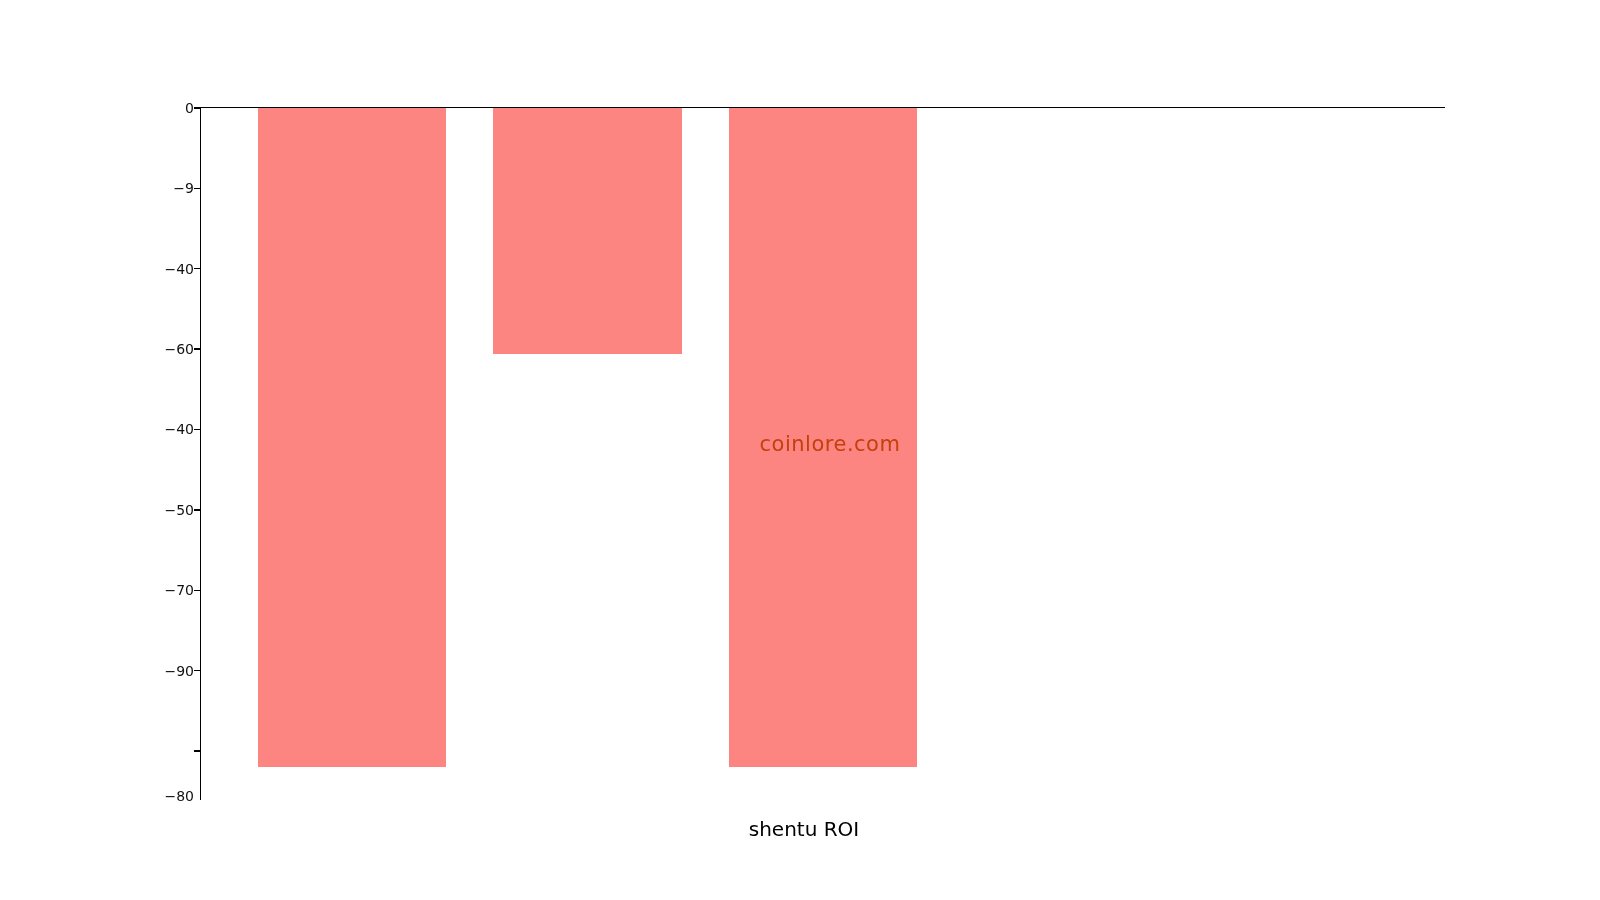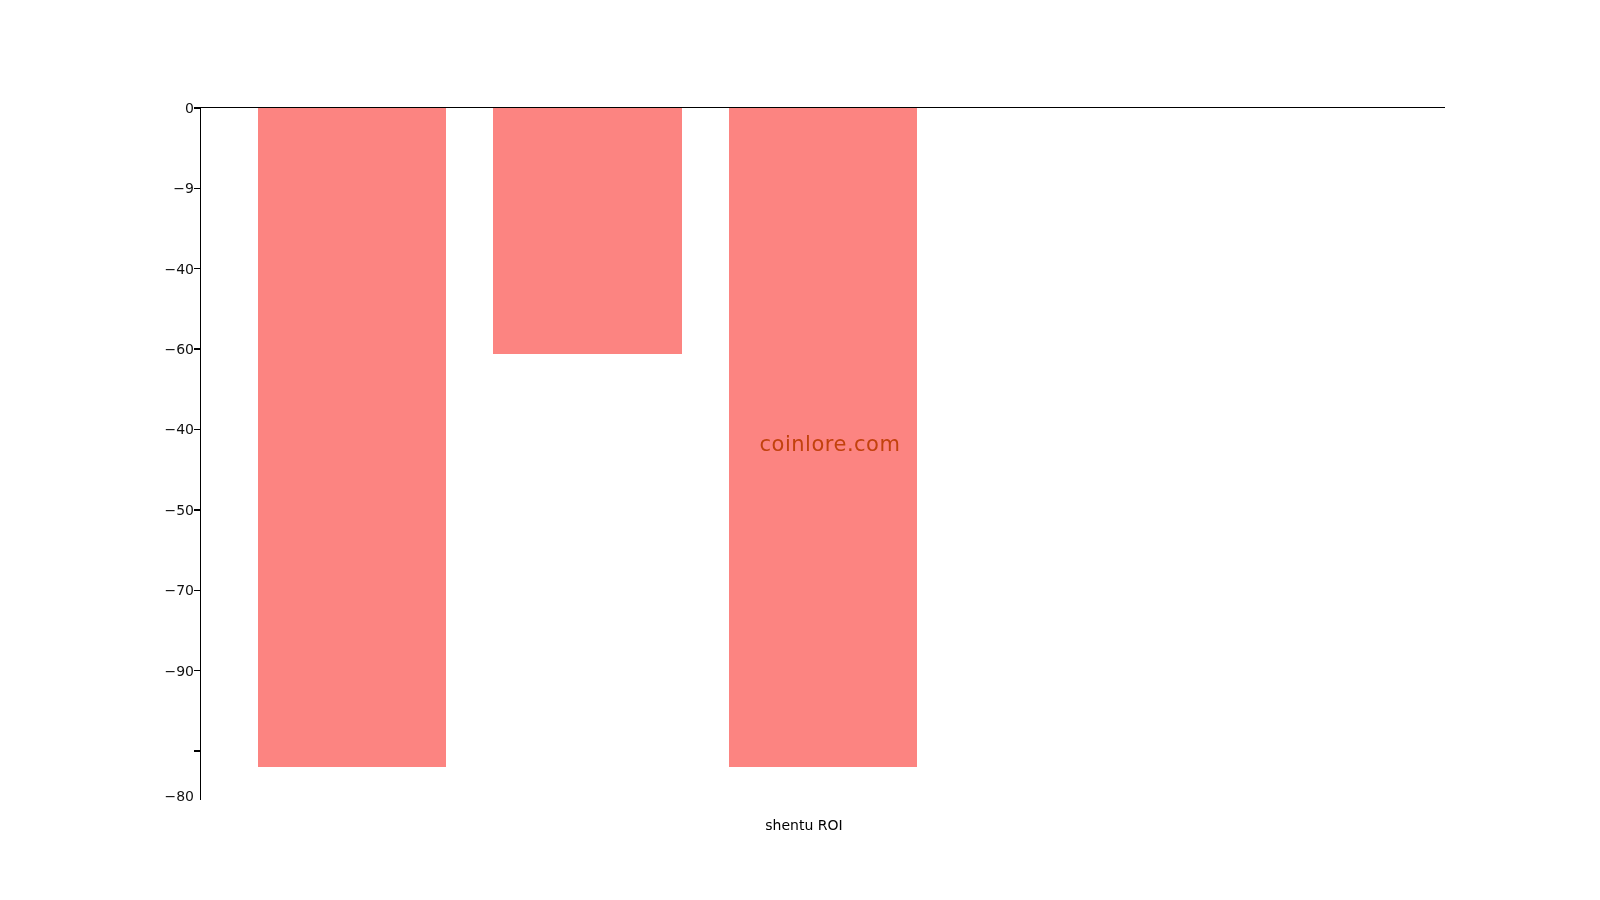--- a/index.html
+++ b/index.html
@@ -42,21 +42,21 @@
     left:601px;top:336px;
     transform:translate(-50%,-50%);
     font-size:21px;
     letter-spacing:0.5px;
     white-space:nowrap;
   }
   .xlabel{
     position:absolute;
     left:804px;top:817px;
     transform:translateX(-50%);
-    font-size:14px;
+    font-size:20px;
     color:#000000;
     white-space:nowrap;
     text-align:center;
   }
 </style>
 </head>
 <body>
 
 <div class="canvas">
   <div id="plot" class="plot">

